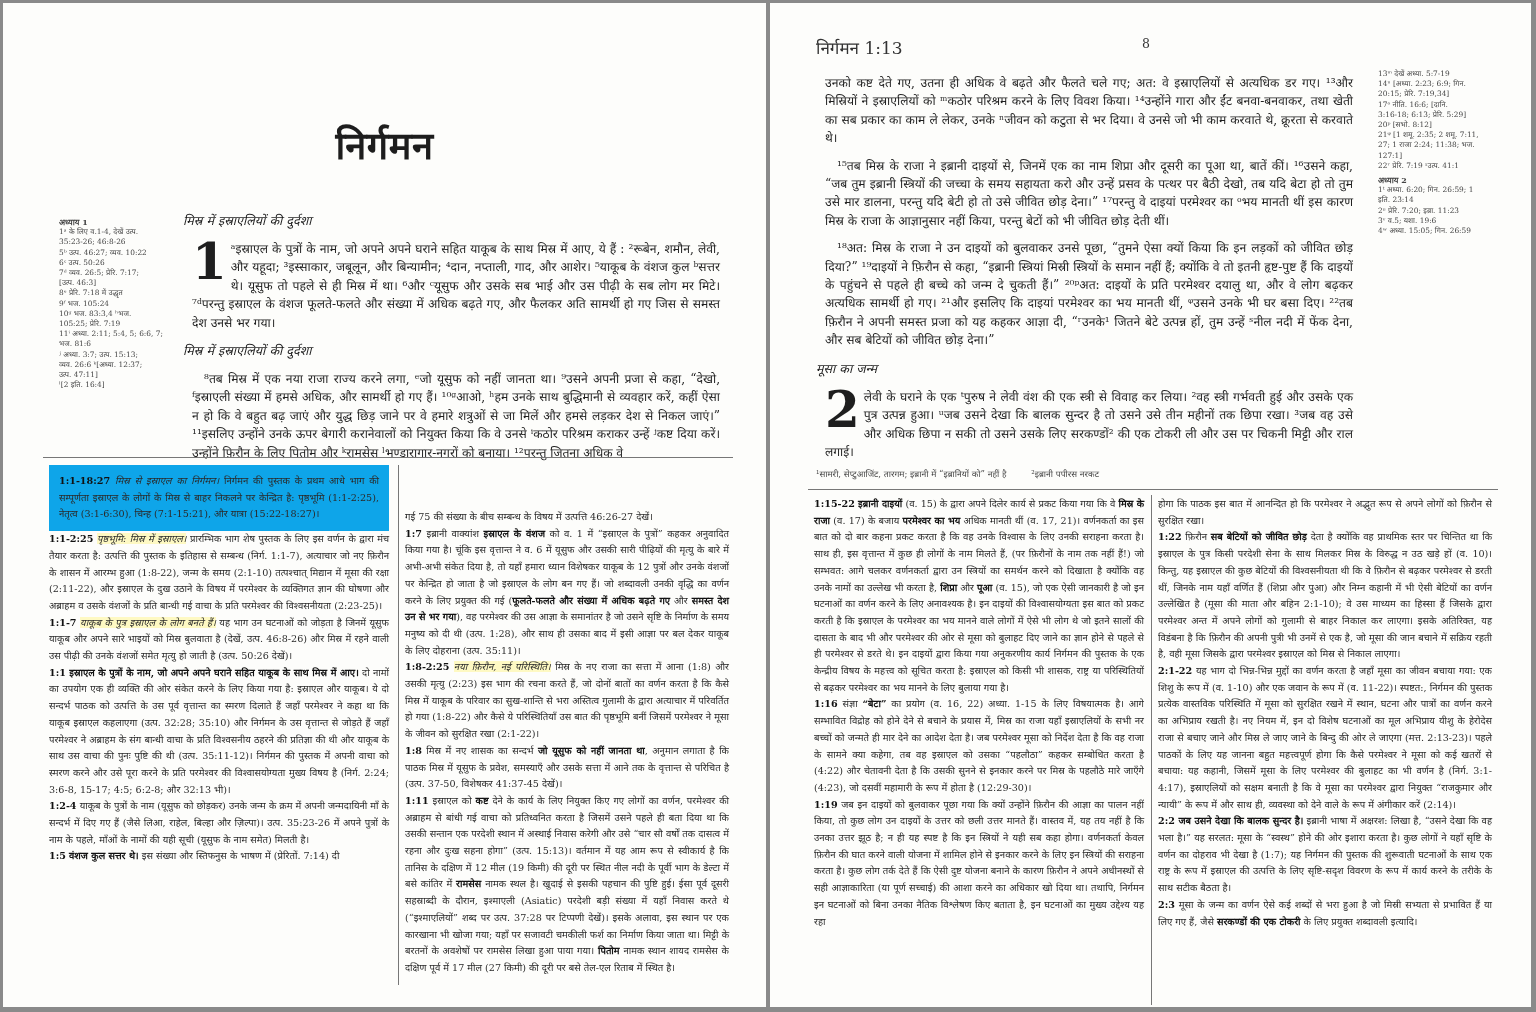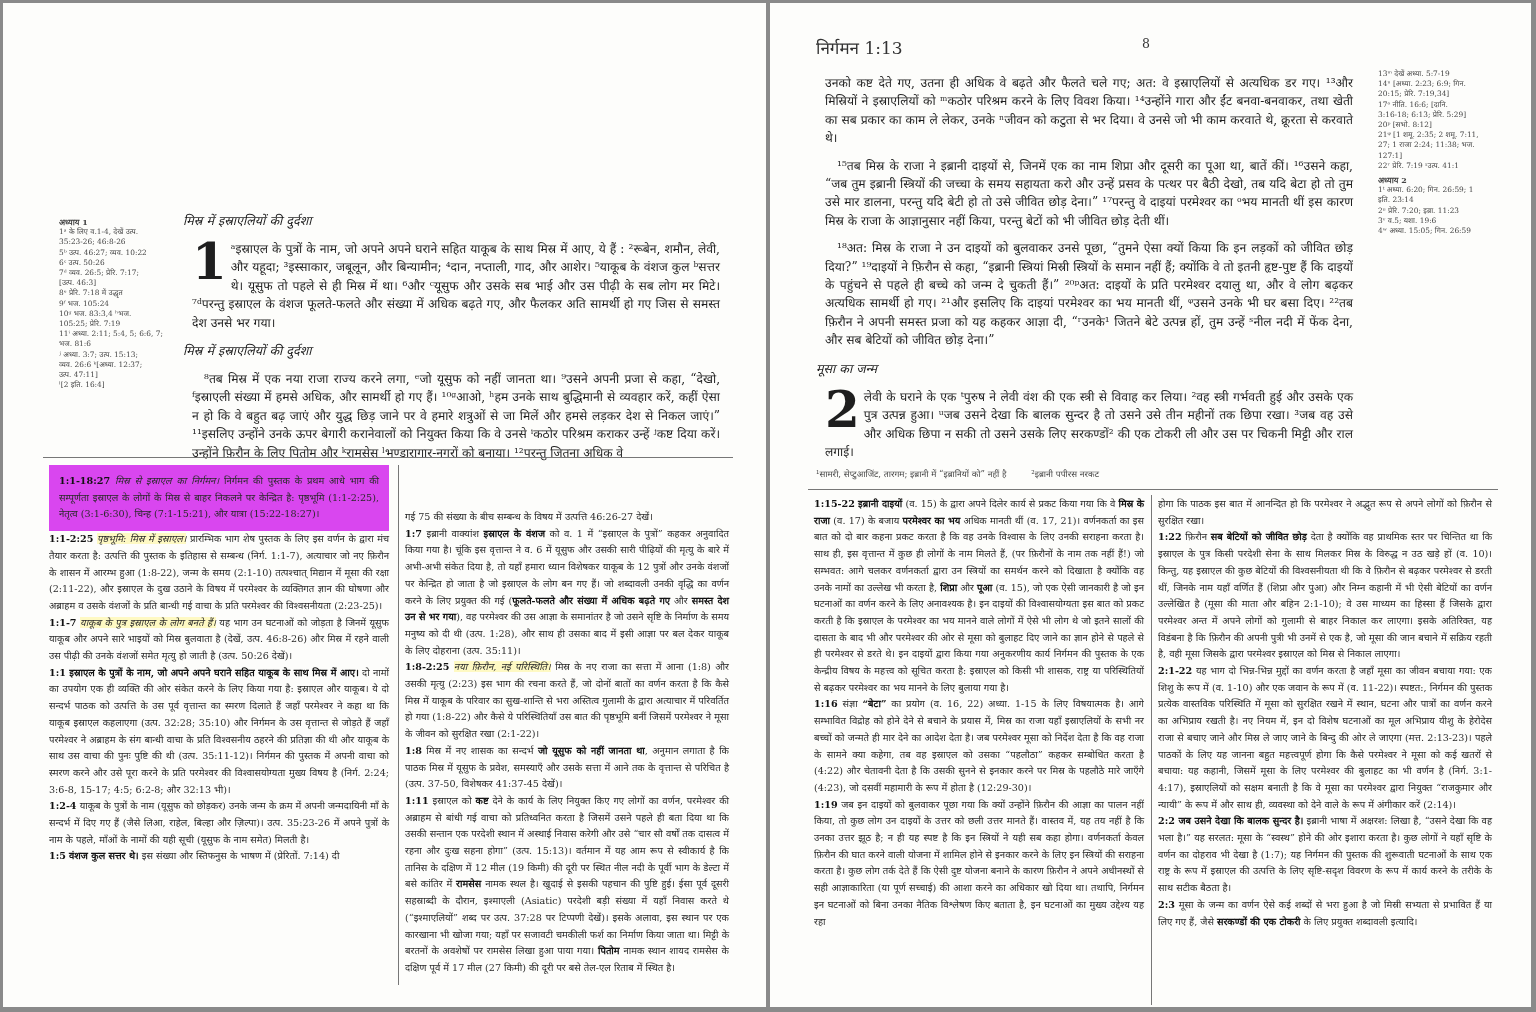--- a/index.html
+++ b/index.html
@@ -16,32 +16,33 @@
   .scripture { position:absolute; font-size:12.2px; line-height:18.4px; color:#1e1e1e; text-align:justify; }
   .scripture .sh { font-style:italic; font-size:12.6px; margin-top:0; line-height:20px; }
   .scripture p { margin:9px; text-indent:12px; }
   .scripture p.noind { text-indent:0; }
   .dropcap { float:left; font-size:50px; line-height:40px; font-weight:bold; margin:2px 4px 0 0; font-family:"DejaVu Serif", serif; }
   .rule { position:absolute; height:1px; background:#777; }
   .vrule { position:absolute; width:1px; background:#777; }
   .note { position:absolute; font-size:9.6px; line-height:16.7px; color:#2a2a2a; text-align:justify; }
   .note p { margin:0; }
   .note b { color:#111; }
-  .shade { background:#d946ef; padding:8px 10px 8px 10px; margin:0 0 8px 0; }
+  .shade { background:#0ea5e9; padding:8px 10px 8px 10px; margin:0 0 8px 0; }
   .hl { background:#fef9c3; }
   .it { font-style:italic; }
   .runhead { position:absolute; top:33px; left:46px; font-size:17px; color:#333; }
   .pgnum { position:absolute; top:33px; left:372px; font-size:12.5px; color:#333; }
   .fnote { position:absolute; top:465px; left:46px; font-size:8.6px; color:#444; white-space:nowrap; }
   .fnote span { margin-right:22px; }
 </style>
 </head>
 <body>
 
 <div class="page left">
+  <div class="hdr-title">निर्गमन</div>
 
   <div class="xref" style="left:56px; top:210px;">
     <div class="xh">अध्याय 1</div>
     <div>1ᵃ के लिए व.1-4, देखें उत्प.</div>
     <div>35:23-26; 46:8-26</div>
     <div>5ᵇ उत्प. 46:27; व्यव. 10:22</div>
     <div>6ᶜ उत्प. 50:26</div>
     <div>7ᵈ व्यव. 26:5; प्रेरि. 7:17;</div>
     <div>[उत्प. 46:3]</div>
     <div>8ᵉ प्रेरि. 7:18 में उद्धृत</div>

